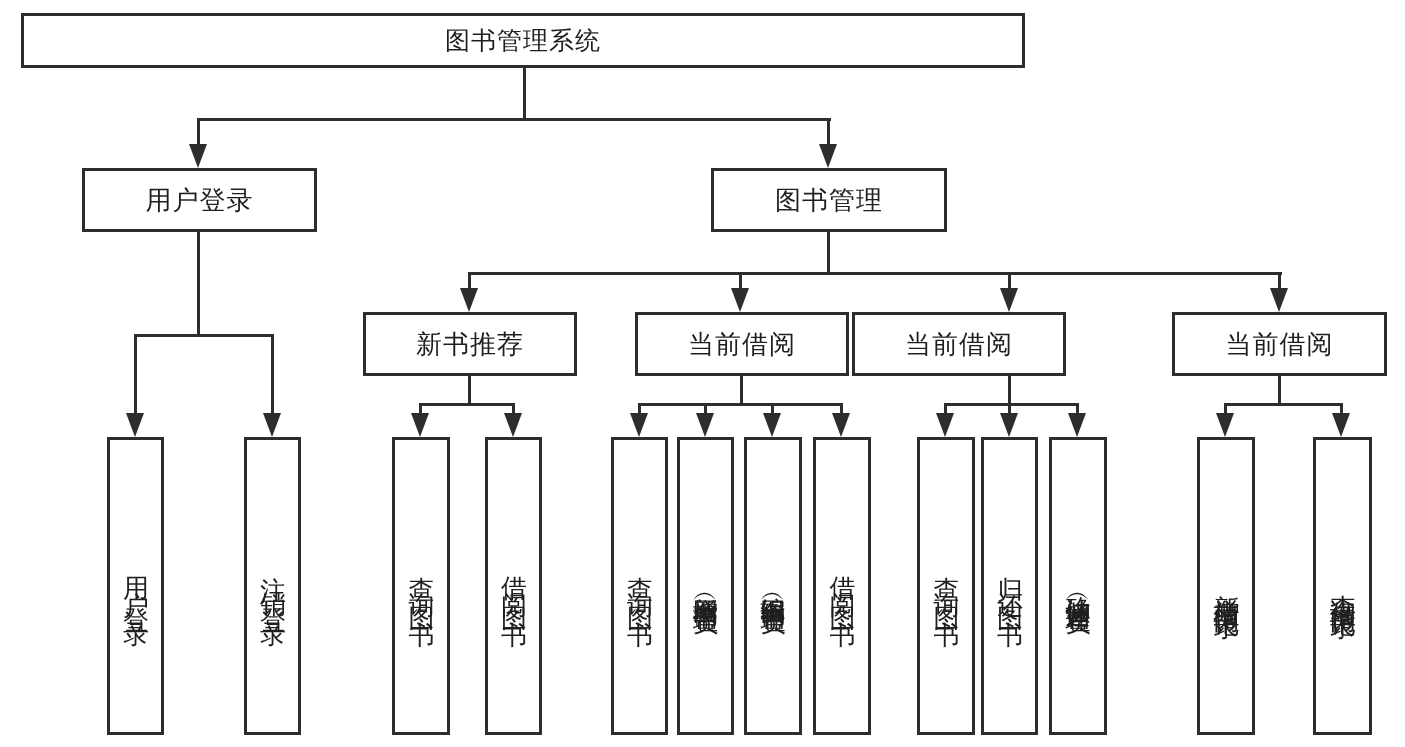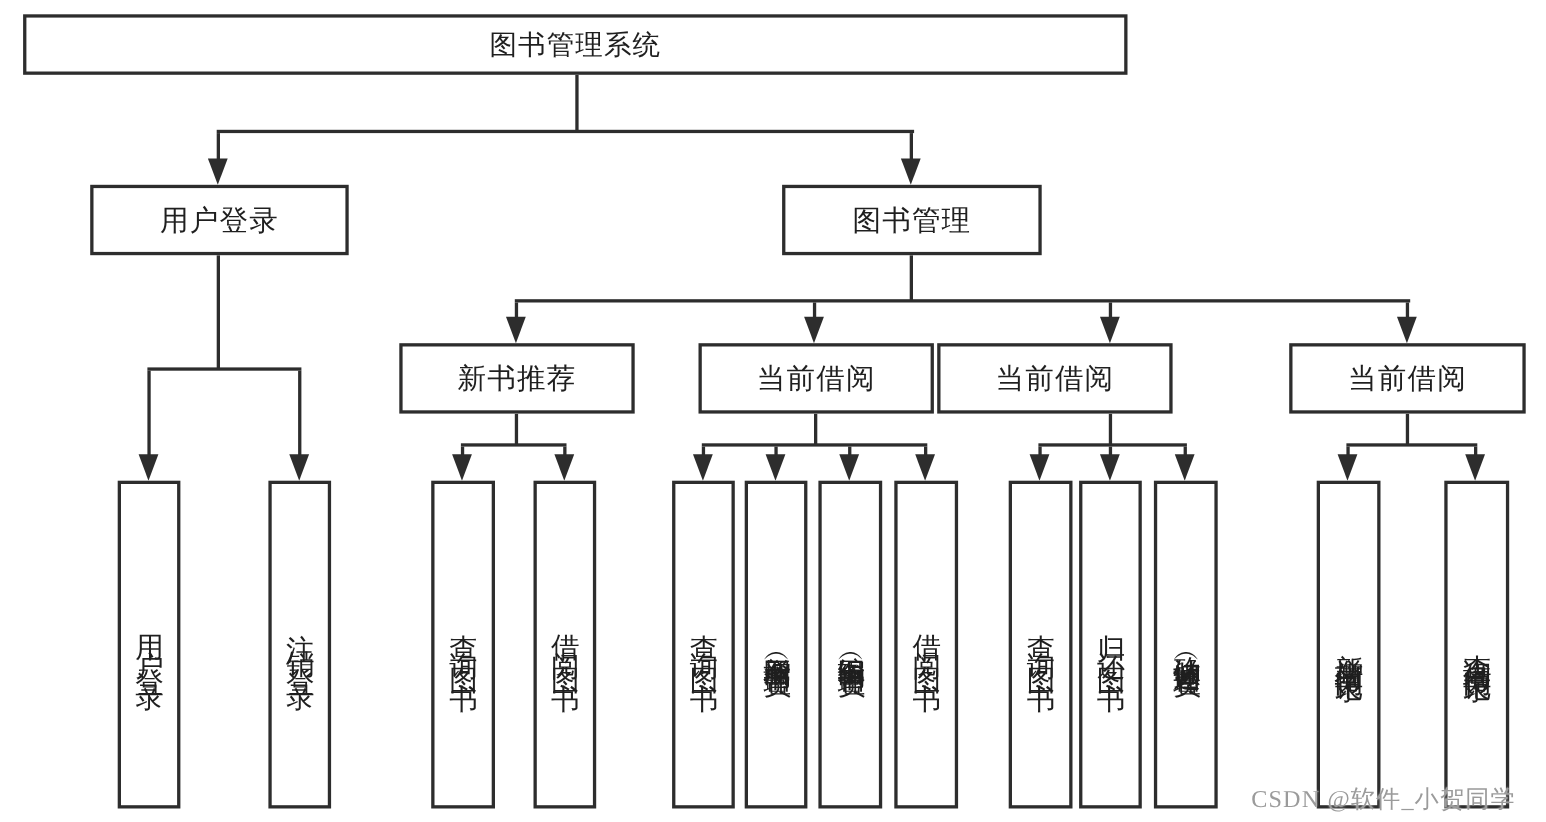--- a/index.html
+++ b/index.html
@@ -117,15 +117,14 @@
   <div class="box vbox sp10" style="left:744px;top:437px;width:58px;height:298px">编辑图书（管理员）</div>
   <div class="box vbox sp4" style="left:813px;top:437px;width:58px;height:298px">借阅图书</div>
 
   <div class="box vbox sp4" style="left:917px;top:437px;width:58px;height:298px">查询图书</div>
   <div class="box vbox sp4" style="left:981px;top:437px;width:57px;height:298px">归还图书</div>
   <div class="box vbox sp10" style="left:1049px;top:437px;width:58px;height:298px">确认归还（管理员）</div>
 
   <div class="box vbox sp6" style="left:1197px;top:437px;width:58px;height:298px">新增借阅记录</div>
   <div class="box vbox sp6" style="left:1313px;top:437px;width:59px;height:298px">查询借阅记录</div>
 
-  <div class="watermark">CSDN @软件_小贺同学</div>
 
 </div>
 
 </body></html>

